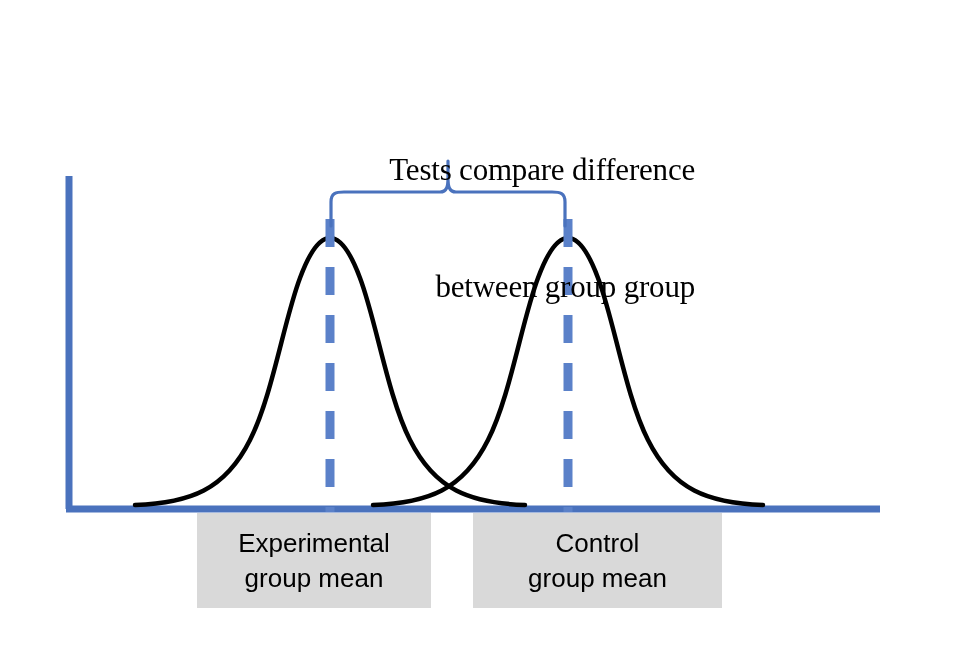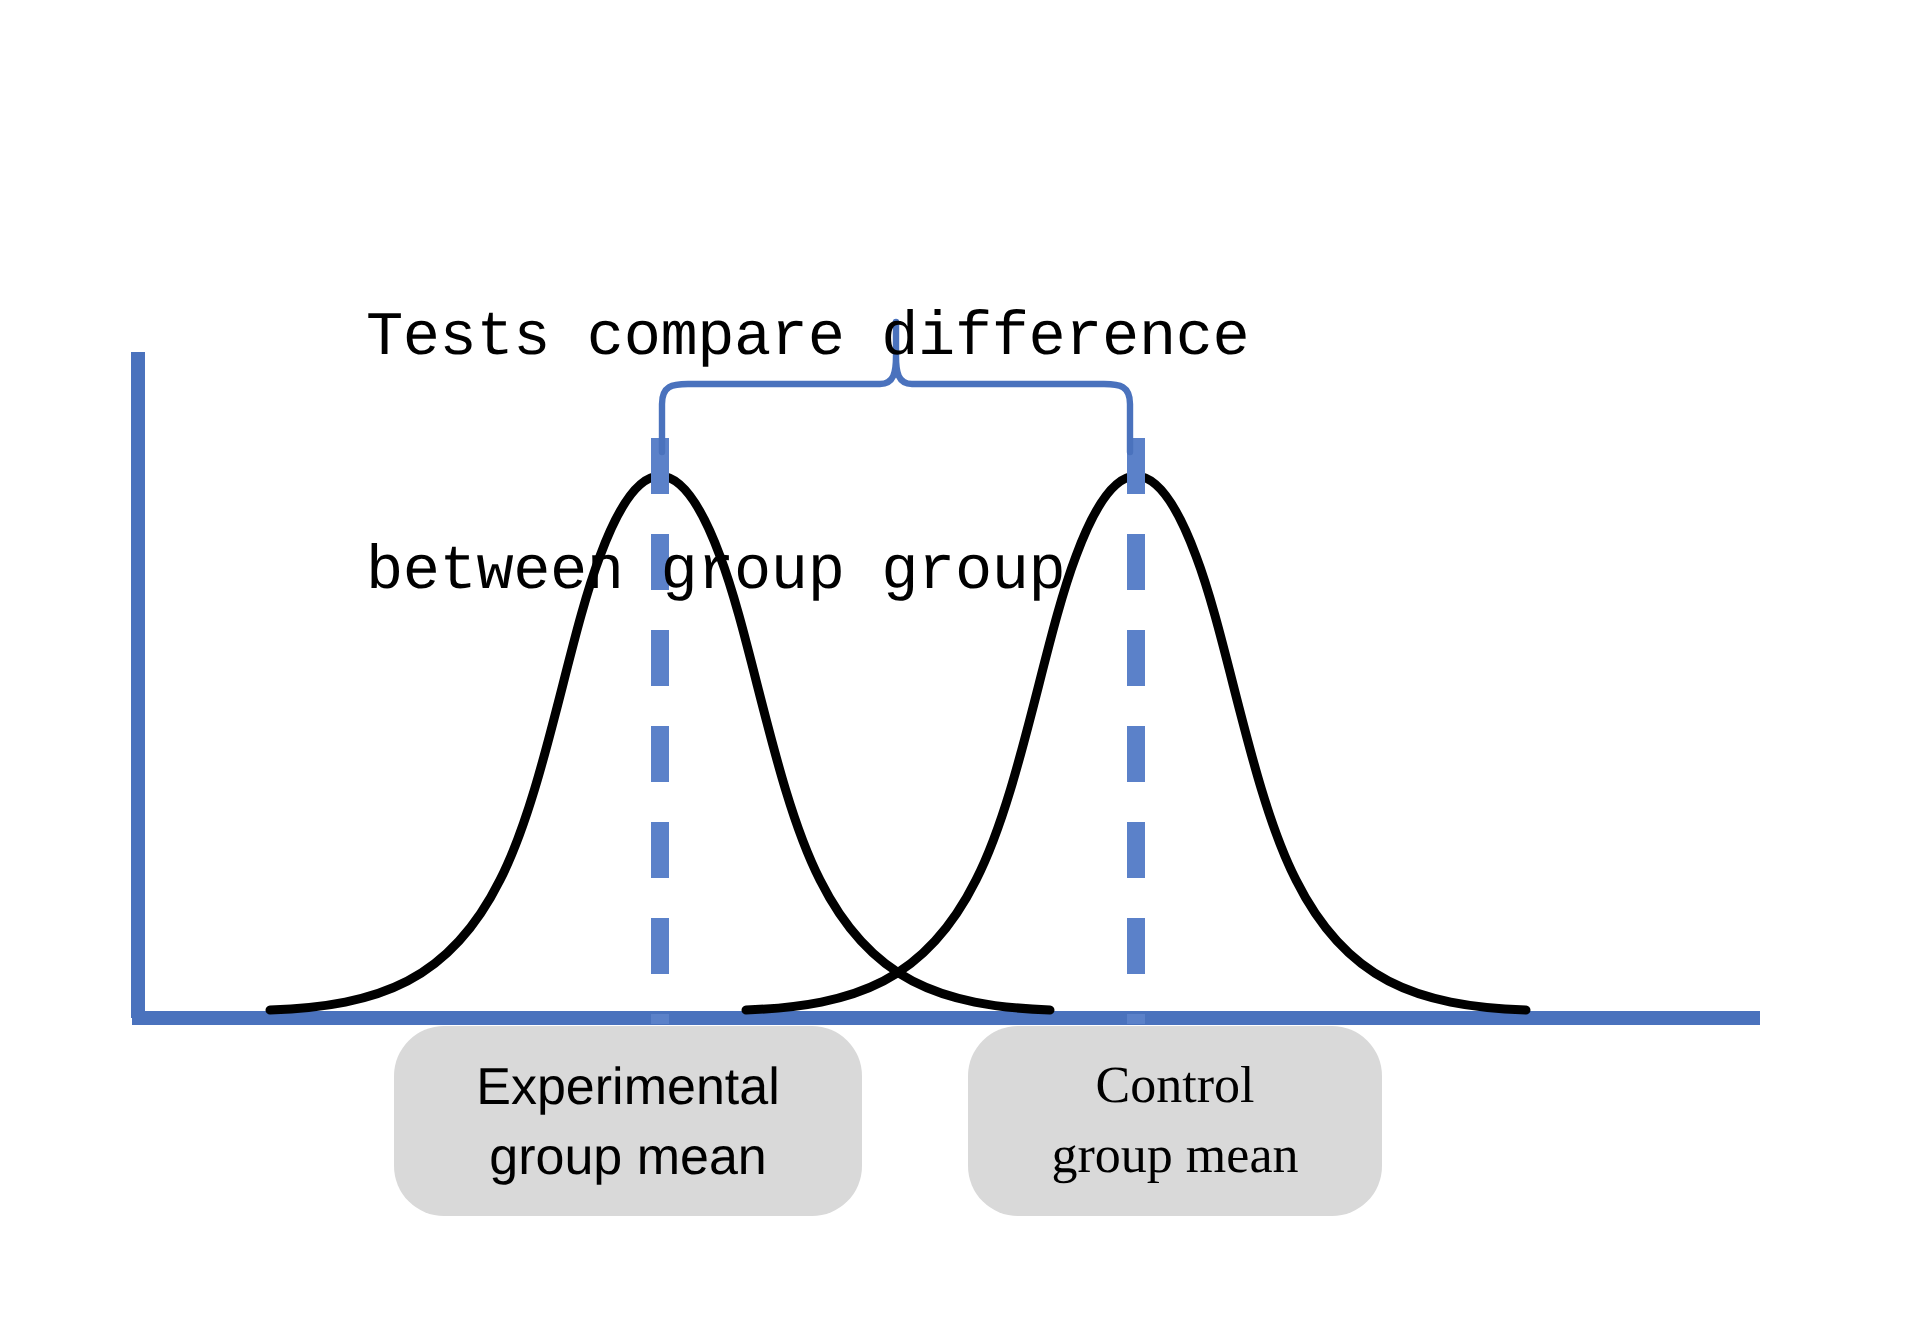--- a/index.html
+++ b/index.html
@@ -21,23 +21,23 @@
   }
   #plot-svg {
     position: absolute;
     left: 0;
     top: 0;
     width: 966px;
     height: 670px;
   }
   .caption {
     position: absolute;
-    text-align: left;
+    text-align: right;
     color: #000000;
-    font-family: Liberation Mono, monospace;
+    font-family: Liberation Serif, serif;
     font-weight: 400;
     line-height: 1.26;
     white-space: pre;
     letter-spacing: -0.2px;
   }
   #annotation-title {
     left: 183px;
     top: 72px;
     width: 512px;
     font-size: 31px;
@@ -48,34 +48,32 @@
     text-align: center;
     color: #000000;
     font-size: 26px;
     line-height: 1.32;
     display: flex;
     flex-direction: column;
     align-items: center;
     justify-content: center;
     box-sizing: border-box;
     white-space: pre;
-    border-radius: 25px;
   }
   #experimental-mean-label {
     left: 197px;
     top: 513px;
     width: 234px;
     height: 95px;
   }
   #control-mean-label {
-    left: 484px;
+    left: 473px;
     top: 513px;
-    width: 207px;
+    width: 249px;
     height: 95px;
-    font-family: Liberation Serif, serif;
   }
   .label-line { display: block; }
 </style>
 </head>
 <body>
 
 <div id="figure">
 
   <svg id="plot-svg" viewBox="0 0 966 670" xmlns="http://www.w3.org/2000/svg">
 

